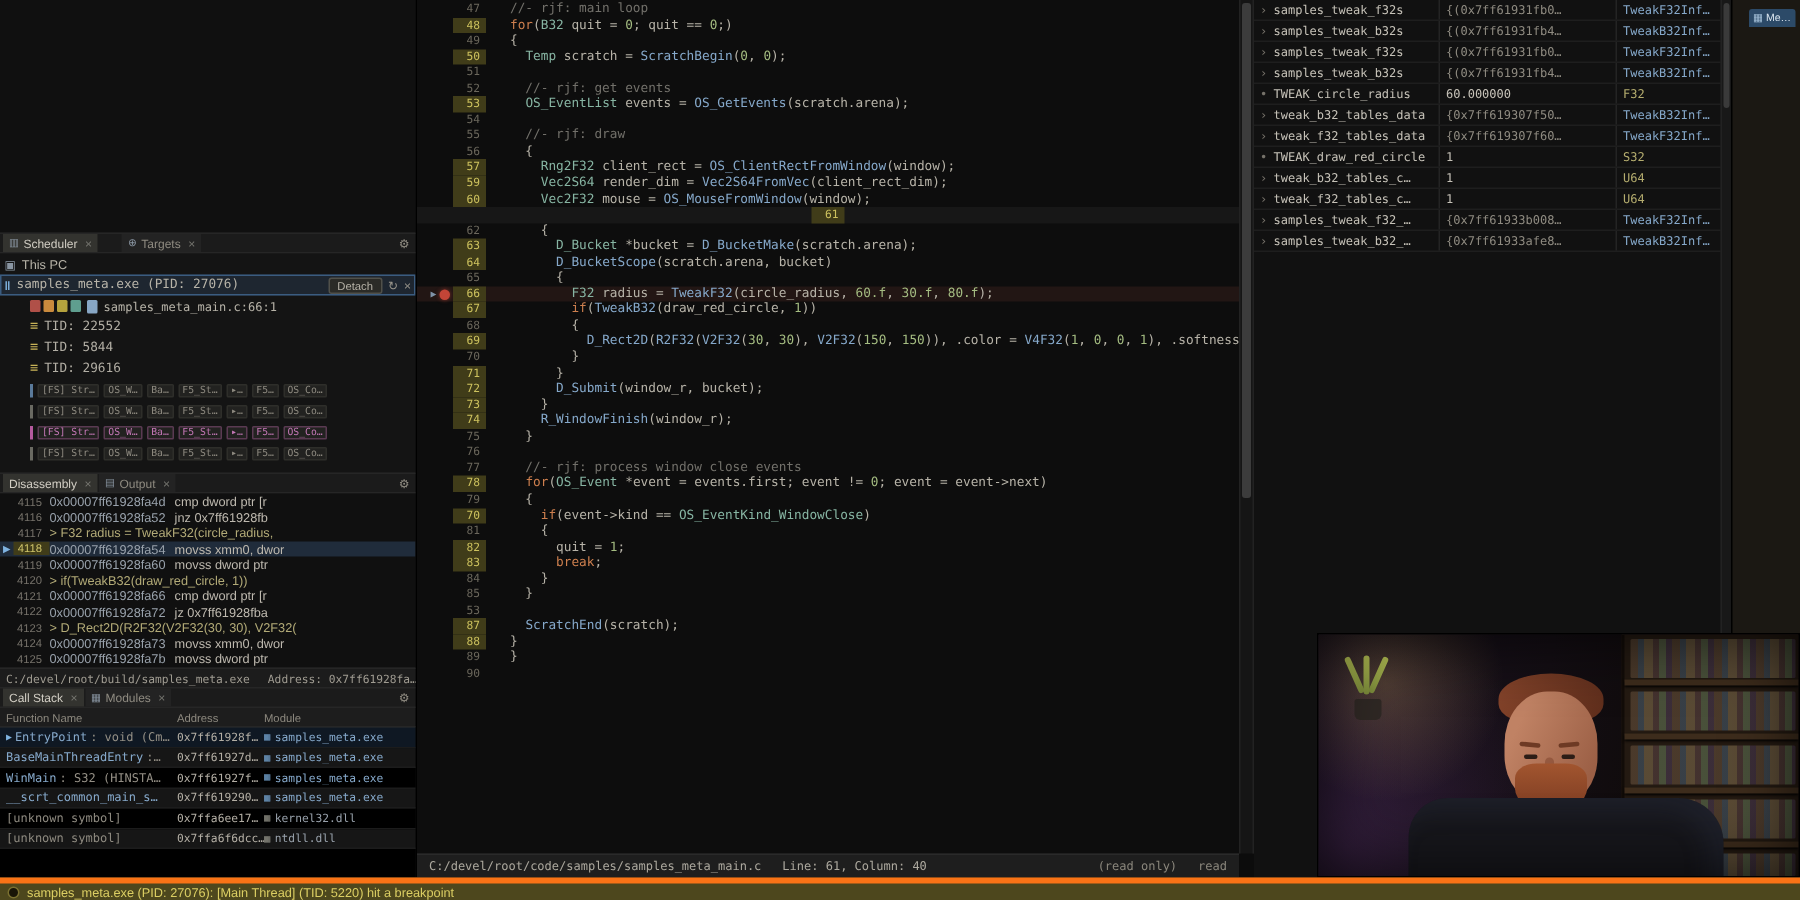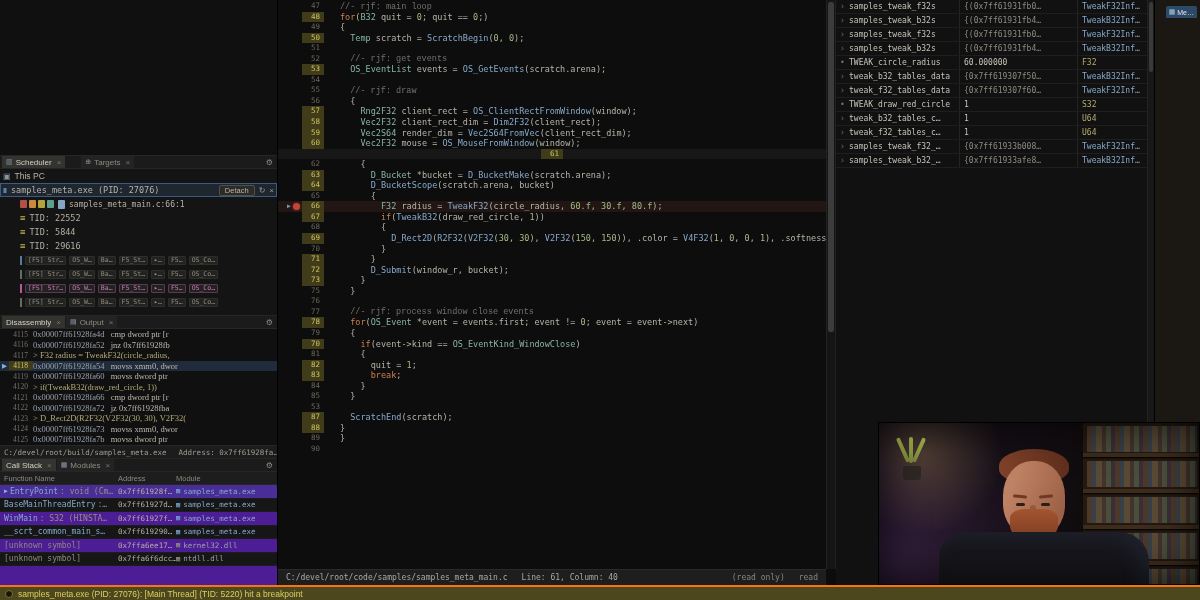--- a/index.html
+++ b/index.html
@@ -39,33 +39,33 @@
         font-family:"DejaVu Sans Mono",monospace;}
   .tico{color:#c9b458;font-size:9px;}
   .mrow{height:14px;display:flex;align-items:center;gap:3px;padding-left:20px;font-size:6.5px;color:#8f8b81;
         overflow:hidden;white-space:nowrap;font-family:"DejaVu Sans Mono",monospace;}
   .mrow .bar{width:2px;height:9px;flex:none;}
   .mrow .frag{background:#222220;border:1px solid #2e2e2a;padding:0 2px;height:9px;line-height:7px;border-radius:1px;}
   .mrow.pink{color:#c678b8;}
   .mrow.pink .frag{border-color:#5a3a52;}
 
   .pos-disbody{position:absolute;top:329px;height:116px;left:0;right:0;background:#101010;overflow:hidden;}
-  .drow{height:10.5px;display:flex;align-items:center;font-family:Liberation Serif, serif;font-size:8.5px;white-space:pre;overflow:hidden;}
+  .drow{height:10.5px;display:flex;align-items:center;font-family:Liberation Sans, sans-serif;font-size:8.5px;white-space:pre;overflow:hidden;}
   .dmark{width:9px;flex:none;color:#7fb3e0;font-size:6.5px;text-align:center;}
   .dln{width:24px;flex:none;text-align:right;padding-right:5px;color:#76726a;font-size:7.5px;}
   .daddr{color:#98a1ab;margin-right:6px;}
   .dinstr{color:#beb9af;}
   .dsrc{color:#b2aa77;}
   .drow.cur{background:rgba(70,110,160,0.30);}
   .drow.cur .dln{color:#cfc56a;background:#403c19;}
   .disfooter{position:absolute;top:445px;height:13px;left:0;right:0;background:#1c1c1c;color:#a09c92;
              font-size:7.5px;font-family:"DejaVu Sans Mono",monospace;display:flex;gap:12px;align-items:center;
              padding:0 4px;border-top:1px solid #262626;white-space:nowrap;overflow:hidden;}
 
-  .pos-csbody{position:absolute;top:472px;height:113px;left:0;right:0;background:#4c1d95;}
+  .pos-csbody{position:absolute;top:472px;height:113px;left:0;right:0;background:#000000;}
   .cshead{height:13px;display:flex;font-size:7.5px;color:#8d897f;background:#1d1d1d;align-items:center;border-bottom:1px solid #262626;}
   .csh1{width:118px;padding-left:4px;} .csh2{width:58px;} .csh3{flex:1;}
   .csrow{height:13.5px;display:flex;align-items:center;font-size:8px;border-bottom:1px solid #1c1c1c;}
   .csrow:nth-child(even){background:#161616;}
   .csrow.cur{background:rgba(70,110,160,0.22);}
   .csfn{width:118px;padding-left:4px;white-space:nowrap;overflow:hidden;display:flex;align-items:center;gap:2px;
         font-family:"DejaVu Sans Mono",monospace;}
   .csarrow{color:#7fb3e0;font-size:6.5px;}
   .fname{color:#86a9cb;} .frest{color:#948f85;}
   .csrow.unk .fname{color:#8d897f;}
@@ -81,21 +81,21 @@
   .eline{height:10.55px;line-height:10.55px;display:flex;align-items:center;white-space:pre;
          font-family:"DejaVu Sans Mono",monospace;font-size:8.5px;}
   .eline.curline{background:rgba(255,255,255,0.045);flex-direction:column;}
   .eline.stop{background:rgba(190,90,70,0.12);}
   .bpm{width:24px;flex:none;display:flex;align-items:center;justify-content:flex-end;gap:2px;padding-right:2px;}
   .stoparrow{color:#7f93a8;font-size:6.5px;line-height:1;}
   .bpdot{width:7px;height:7px;border-radius:50%;background:#c34537;box-shadow:0 0 3px rgba(195,69,55,.6);flex:none;}
   .ln{width:22px;flex:none;text-align:right;padding-right:4px;color:#6b675c;font-size:7.5px;}
   .ln.lnhl{background:#403c19;color:#cdc25e;}
   .lc{padding-left:16px;color:#b7b3a8;overflow:hidden;flex:1;}
-  .sg-c{color:#72706a;font-family:Liberation Mono, monospace;} .sg-k{color:#cd7f4e;} .sg-t{color:#87b5a3;}
+  .sg-c{color:#72706a;} .sg-k{color:#cd7f4e;} .sg-t{color:#87b5a3;}
   .sg-f{color:#86a9cb;} .sg-n{color:#a5bd82;} .sg-p{color:#b7b3a8;}
   .caret{display:inline-block;width:1px;height:9px;background:#e0dcd2;vertical-align:-1px;}
   .efooter{position:absolute;left:0;right:0;bottom:0;height:16px;background:#1e1e1e;border-top:1px solid #2a2a2a;
            display:flex;align-items:center;gap:14px;padding:0 8px;font-size:8px;color:#aca89e;
            font-family:"DejaVu Sans Mono",monospace;white-space:nowrap;}
   .efooter .spacer{flex:1;}
   .ero{color:#8a867c;}
 
   .vscroll{position:absolute;left:826px;top:0;width:10px;height:569px;background:#151515;
            border-left:1px solid #222;border-right:1px solid #222;}
@@ -149,21 +149,21 @@
   .eye{position:absolute;width:9px;height:2.5px;background:#2c1d16;border-radius:2px;top:42px;}
   .eye.el{left:13px;} .eye.er{left:38px;}
   .nose{position:absolute;left:27px;top:44px;width:6px;height:13px;background:rgba(130,70,45,0.55);border-radius:3px;}
   .beard{position:absolute;left:7px;top:48px;width:48px;height:32px;background:linear-gradient(#a2552f,#7c3c22);
          border-radius:30% 30% 48% 48%;}
   .shoulders{position:absolute;bottom:-18px;left:0;width:210px;height:72px;background:#17171c;
              border-radius:26px 30px 0 0;box-shadow:inset -10px 8px 16px rgba(60,70,95,0.22);}
   .wc-vignette{position:absolute;inset:0;box-shadow:inset 0 0 46px rgba(0,0,0,0.75);}
 
   
-  .statusbar{position:absolute;left:0;top:585px;width:1200px;height:15px;background:#4d471d;border-top:2px solid #f97316;
+  .statusbar{position:absolute;left:0;top:585px;width:1200px;height:15px;background:#4d471d;border-top:4px solid #f97316;
              display:flex;align-items:center;gap:5px;padding:0 5px;z-index:10;}
   .sdot{width:8px;height:8px;border-radius:50%;background:#191507;border:1px solid #7a7030;flex:none;}
   .stext{font-size:8.5px;color:#dbce63;white-space:nowrap;}
 </style>
 </head>
 <body>
 
 <div class="root">
 
   <div class="leftcol">
@@ -391,36 +391,36 @@
         <div class="eline"><span class="bpm"></span><span class="ln lnhl">48</span><span class="lc"><span class="sg-k">for</span><span class="sg-p">(</span><span class="sg-t">B32</span><span class="sg-p"> quit = </span><span class="sg-n">0</span><span class="sg-p">; quit == </span><span class="sg-n">0</span><span class="sg-p">;)</span></span></div>
         <div class="eline"><span class="bpm"></span><span class="ln">49</span><span class="lc"><span class="sg-p">{</span></span></div>
         <div class="eline"><span class="bpm"></span><span class="ln lnhl">50</span><span class="lc"><span class="sg-p">  </span><span class="sg-t">Temp</span><span class="sg-p"> scratch = </span><span class="sg-f">ScratchBegin</span><span class="sg-p">(</span><span class="sg-n">0</span><span class="sg-p">, </span><span class="sg-n">0</span><span class="sg-p">);</span></span></div>
         <div class="eline"><span class="bpm"></span><span class="ln">51</span><span class="lc"></span></div>
         <div class="eline"><span class="bpm"></span><span class="ln">52</span><span class="lc"><span class="sg-c">  //- rjf: get events</span></span></div>
         <div class="eline"><span class="bpm"></span><span class="ln lnhl">53</span><span class="lc"><span class="sg-p">  </span><span class="sg-t">OS_EventList</span><span class="sg-p"> events = </span><span class="sg-f">OS_GetEvents</span><span class="sg-p">(scratch.arena);</span></span></div>
         <div class="eline"><span class="bpm"></span><span class="ln">54</span><span class="lc"></span></div>
         <div class="eline"><span class="bpm"></span><span class="ln">55</span><span class="lc"><span class="sg-c">  //- rjf: draw</span></span></div>
         <div class="eline"><span class="bpm"></span><span class="ln">56</span><span class="lc"><span class="sg-p">  {</span></span></div>
         <div class="eline"><span class="bpm"></span><span class="ln lnhl">57</span><span class="lc"><span class="sg-p">    </span><span class="sg-t">Rng2F32</span><span class="sg-p"> client_rect = </span><span class="sg-f">OS_ClientRectFromWindow</span><span class="sg-p">(window);</span></span></div>
-        <div class="eline"><span class="bpm"></span><span class="ln lnhl">58</span><span class="lc"><span class="sg-p">    </span><span class="sg-t">Vec2F32</span><span class="sg-p"> client_rect_dim = </span><span class="sg-f">Dim2F32</span><span class="sg-p">(client_rect);</span></span></div>
         <div class="eline"><span class="bpm"></span><span class="ln lnhl">59</span><span class="lc"><span class="sg-p">    </span><span class="sg-t">Vec2S64</span><span class="sg-p"> render_dim = </span><span class="sg-f">Vec2S64FromVec</span><span class="sg-p">(client_rect_dim);</span></span></div>
         <div class="eline"><span class="bpm"></span><span class="ln lnhl">60</span><span class="lc"><span class="sg-p">    </span><span class="sg-t">Vec2F32</span><span class="sg-p"> mouse = </span><span class="sg-f">OS_MouseFromWindow</span><span class="sg-p">(window);</span></span></div>
         <div class="eline curline"><span class="bpm"></span><span class="ln lnhl">61</span><span class="lc"><span class="sg-p">    </span><span class="sg-f">R_WindowStart</span><span class="sg-p">(window_r, render_dim);</span><span class="caret"></span></span></div>
         <div class="eline"><span class="bpm"></span><span class="ln">62</span><span class="lc"><span class="sg-p">    {</span></span></div>
         <div class="eline"><span class="bpm"></span><span class="ln lnhl">63</span><span class="lc"><span class="sg-p">      </span><span class="sg-t">D_Bucket</span><span class="sg-p"> *bucket = </span><span class="sg-f">D_BucketMake</span><span class="sg-p">(scratch.arena);</span></span></div>
         <div class="eline"><span class="bpm"></span><span class="ln lnhl">64</span><span class="lc"><span class="sg-p">      </span><span class="sg-f">D_BucketScope</span><span class="sg-p">(scratch.arena, bucket)</span></span></div>
         <div class="eline"><span class="bpm"></span><span class="ln">65</span><span class="lc"><span class="sg-p">      {</span></span></div>
         <div class="eline stop"><span class="bpm"><span class="stoparrow">▶</span><span class="bpdot"></span></span><span class="ln lnhl">66</span><span class="lc"><span class="sg-p">        </span><span class="sg-t">F32</span><span class="sg-p"> radius = </span><span class="sg-f">TweakF32</span><span class="sg-p">(circle_radius, </span><span class="sg-n">60.f</span><span class="sg-p">, </span><span class="sg-n">30.f</span><span class="sg-p">, </span><span class="sg-n">80.f</span><span class="sg-p">);</span></span></div>
         <div class="eline"><span class="bpm"></span><span class="ln lnhl">67</span><span class="lc"><span class="sg-p">        </span><span class="sg-k">if</span><span class="sg-p">(</span><span class="sg-f">TweakB32</span><span class="sg-p">(draw_red_circle, </span><span class="sg-n">1</span><span class="sg-p">))</span></span></div>
         <div class="eline"><span class="bpm"></span><span class="ln">68</span><span class="lc"><span class="sg-p">        {</span></span></div>
         <div class="eline"><span class="bpm"></span><span class="ln lnhl">69</span><span class="lc"><span class="sg-p">          </span><span class="sg-f">D_Rect2D</span><span class="sg-p">(</span><span class="sg-f">R2F32</span><span class="sg-p">(</span><span class="sg-f">V2F32</span><span class="sg-p">(</span><span class="sg-n">30</span><span class="sg-p">, </span><span class="sg-n">30</span><span class="sg-p">), </span><span class="sg-f">V2F32</span><span class="sg-p">(</span><span class="sg-n">150</span><span class="sg-p">, </span><span class="sg-n">150</span><span class="sg-p">)), .color = </span><span class="sg-f">V4F32</span><span class="sg-p">(</span><span class="sg-n">1</span><span class="sg-p">, </span><span class="sg-n">0</span><span class="sg-p">, </span><span class="sg-n">0</span><span class="sg-p">, </span><span class="sg-n">1</span><span class="sg-p">), .softness = </span></span></div>
         <div class="eline"><span class="bpm"></span><span class="ln">70</span><span class="lc"><span class="sg-p">        }</span></span></div>
         <div class="eline"><span class="bpm"></span><span class="ln lnhl">71</span><span class="lc"><span class="sg-p">      }</span></span></div>
         <div class="eline"><span class="bpm"></span><span class="ln lnhl">72</span><span class="lc"><span class="sg-p">      </span><span class="sg-f">D_Submit</span><span class="sg-p">(window_r, bucket);</span></span></div>
         <div class="eline"><span class="bpm"></span><span class="ln lnhl">73</span><span class="lc"><span class="sg-p">    }</span></span></div>
+        <div class="eline"><span class="bpm"></span><span class="ln lnhl">74</span><span class="lc"><span class="sg-p">    </span><span class="sg-f">R_WindowFinish</span><span class="sg-p">(window_r);</span></span></div>
         <div class="eline"><span class="bpm"></span><span class="ln">75</span><span class="lc"><span class="sg-p">  }</span></span></div>
         <div class="eline"><span class="bpm"></span><span class="ln">76</span><span class="lc"></span></div>
         <div class="eline"><span class="bpm"></span><span class="ln">77</span><span class="lc"><span class="sg-c">  //- rjf: process window close events</span></span></div>
         <div class="eline"><span class="bpm"></span><span class="ln lnhl">78</span><span class="lc"><span class="sg-p">  </span><span class="sg-k">for</span><span class="sg-p">(</span><span class="sg-t">OS_Event</span><span class="sg-p"> *event = events.first; event != </span><span class="sg-n">0</span><span class="sg-p">; event = event-&gt;next)</span></span></div>
         <div class="eline"><span class="bpm"></span><span class="ln">79</span><span class="lc"><span class="sg-p">  {</span></span></div>
         <div class="eline"><span class="bpm"></span><span class="ln lnhl">70</span><span class="lc"><span class="sg-p">    </span><span class="sg-k">if</span><span class="sg-p">(event-&gt;kind == </span><span class="sg-t">OS_EventKind_WindowClose</span><span class="sg-p">)</span></span></div>
         <div class="eline"><span class="bpm"></span><span class="ln">81</span><span class="lc"><span class="sg-p">    {</span></span></div>
         <div class="eline"><span class="bpm"></span><span class="ln lnhl">82</span><span class="lc"><span class="sg-p">      quit = </span><span class="sg-n">1</span><span class="sg-p">;</span></span></div>
         <div class="eline"><span class="bpm"></span><span class="ln lnhl">83</span><span class="lc"><span class="sg-p">      </span><span class="sg-k">break</span><span class="sg-p">;</span></span></div>
         <div class="eline"><span class="bpm"></span><span class="ln">84</span><span class="lc"><span class="sg-p">    }</span></span></div>

